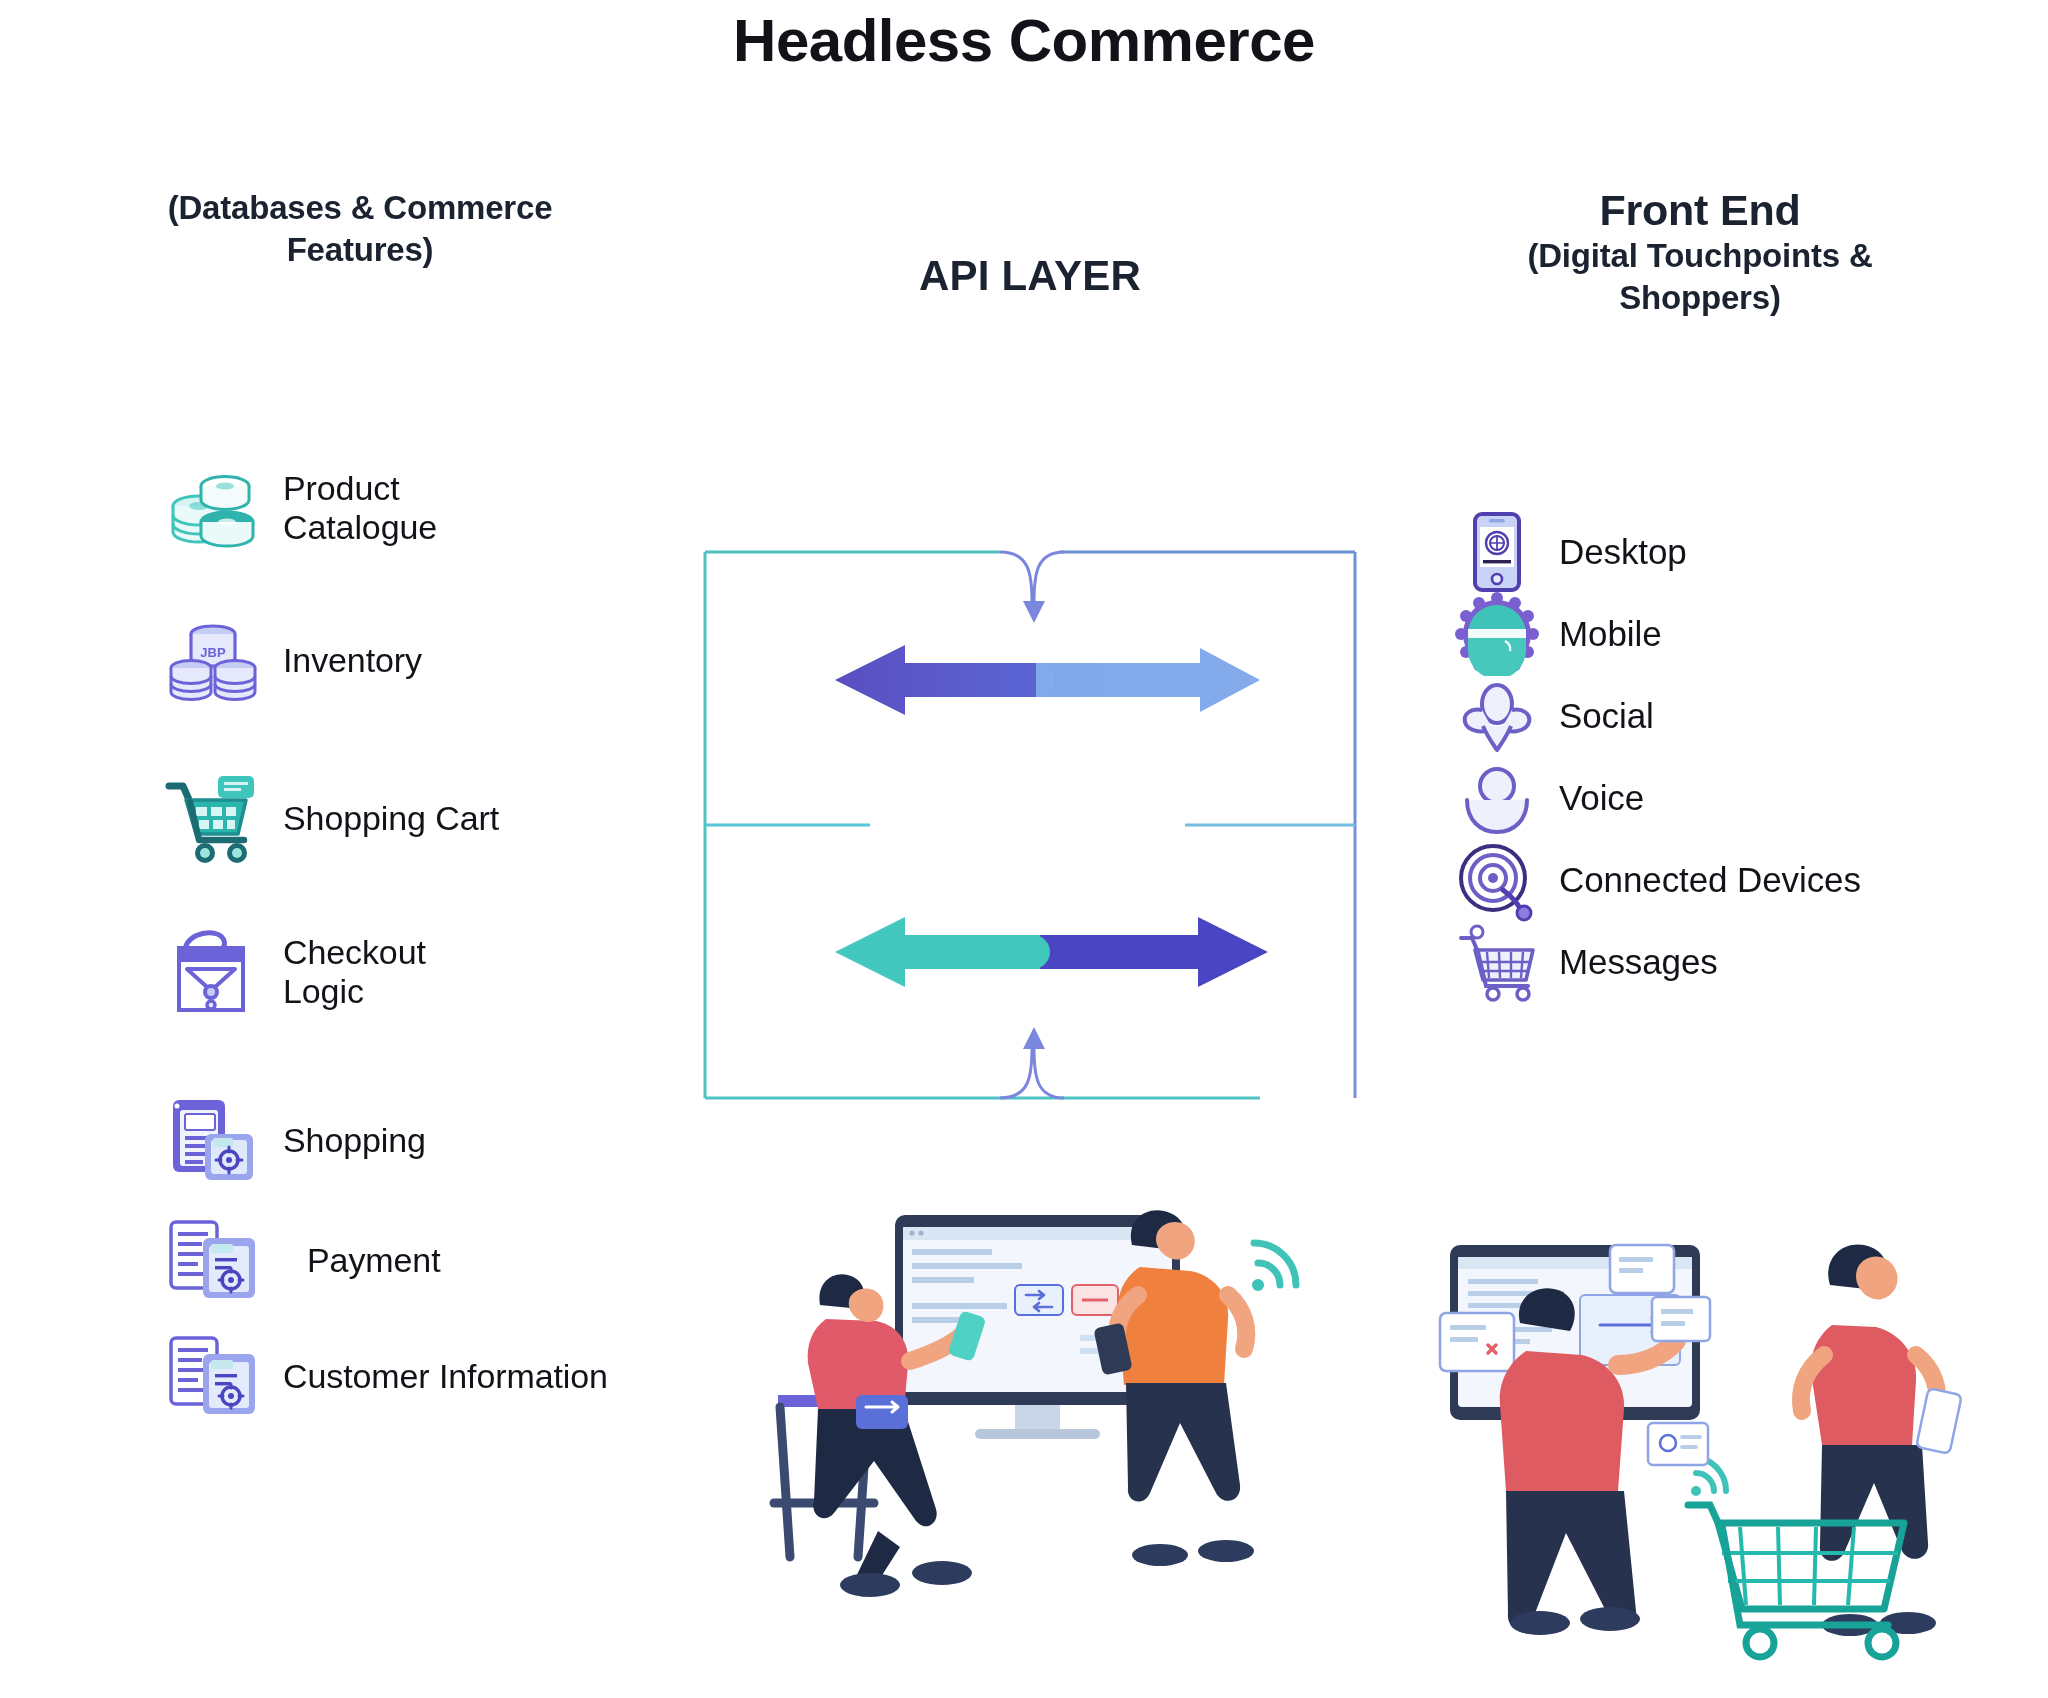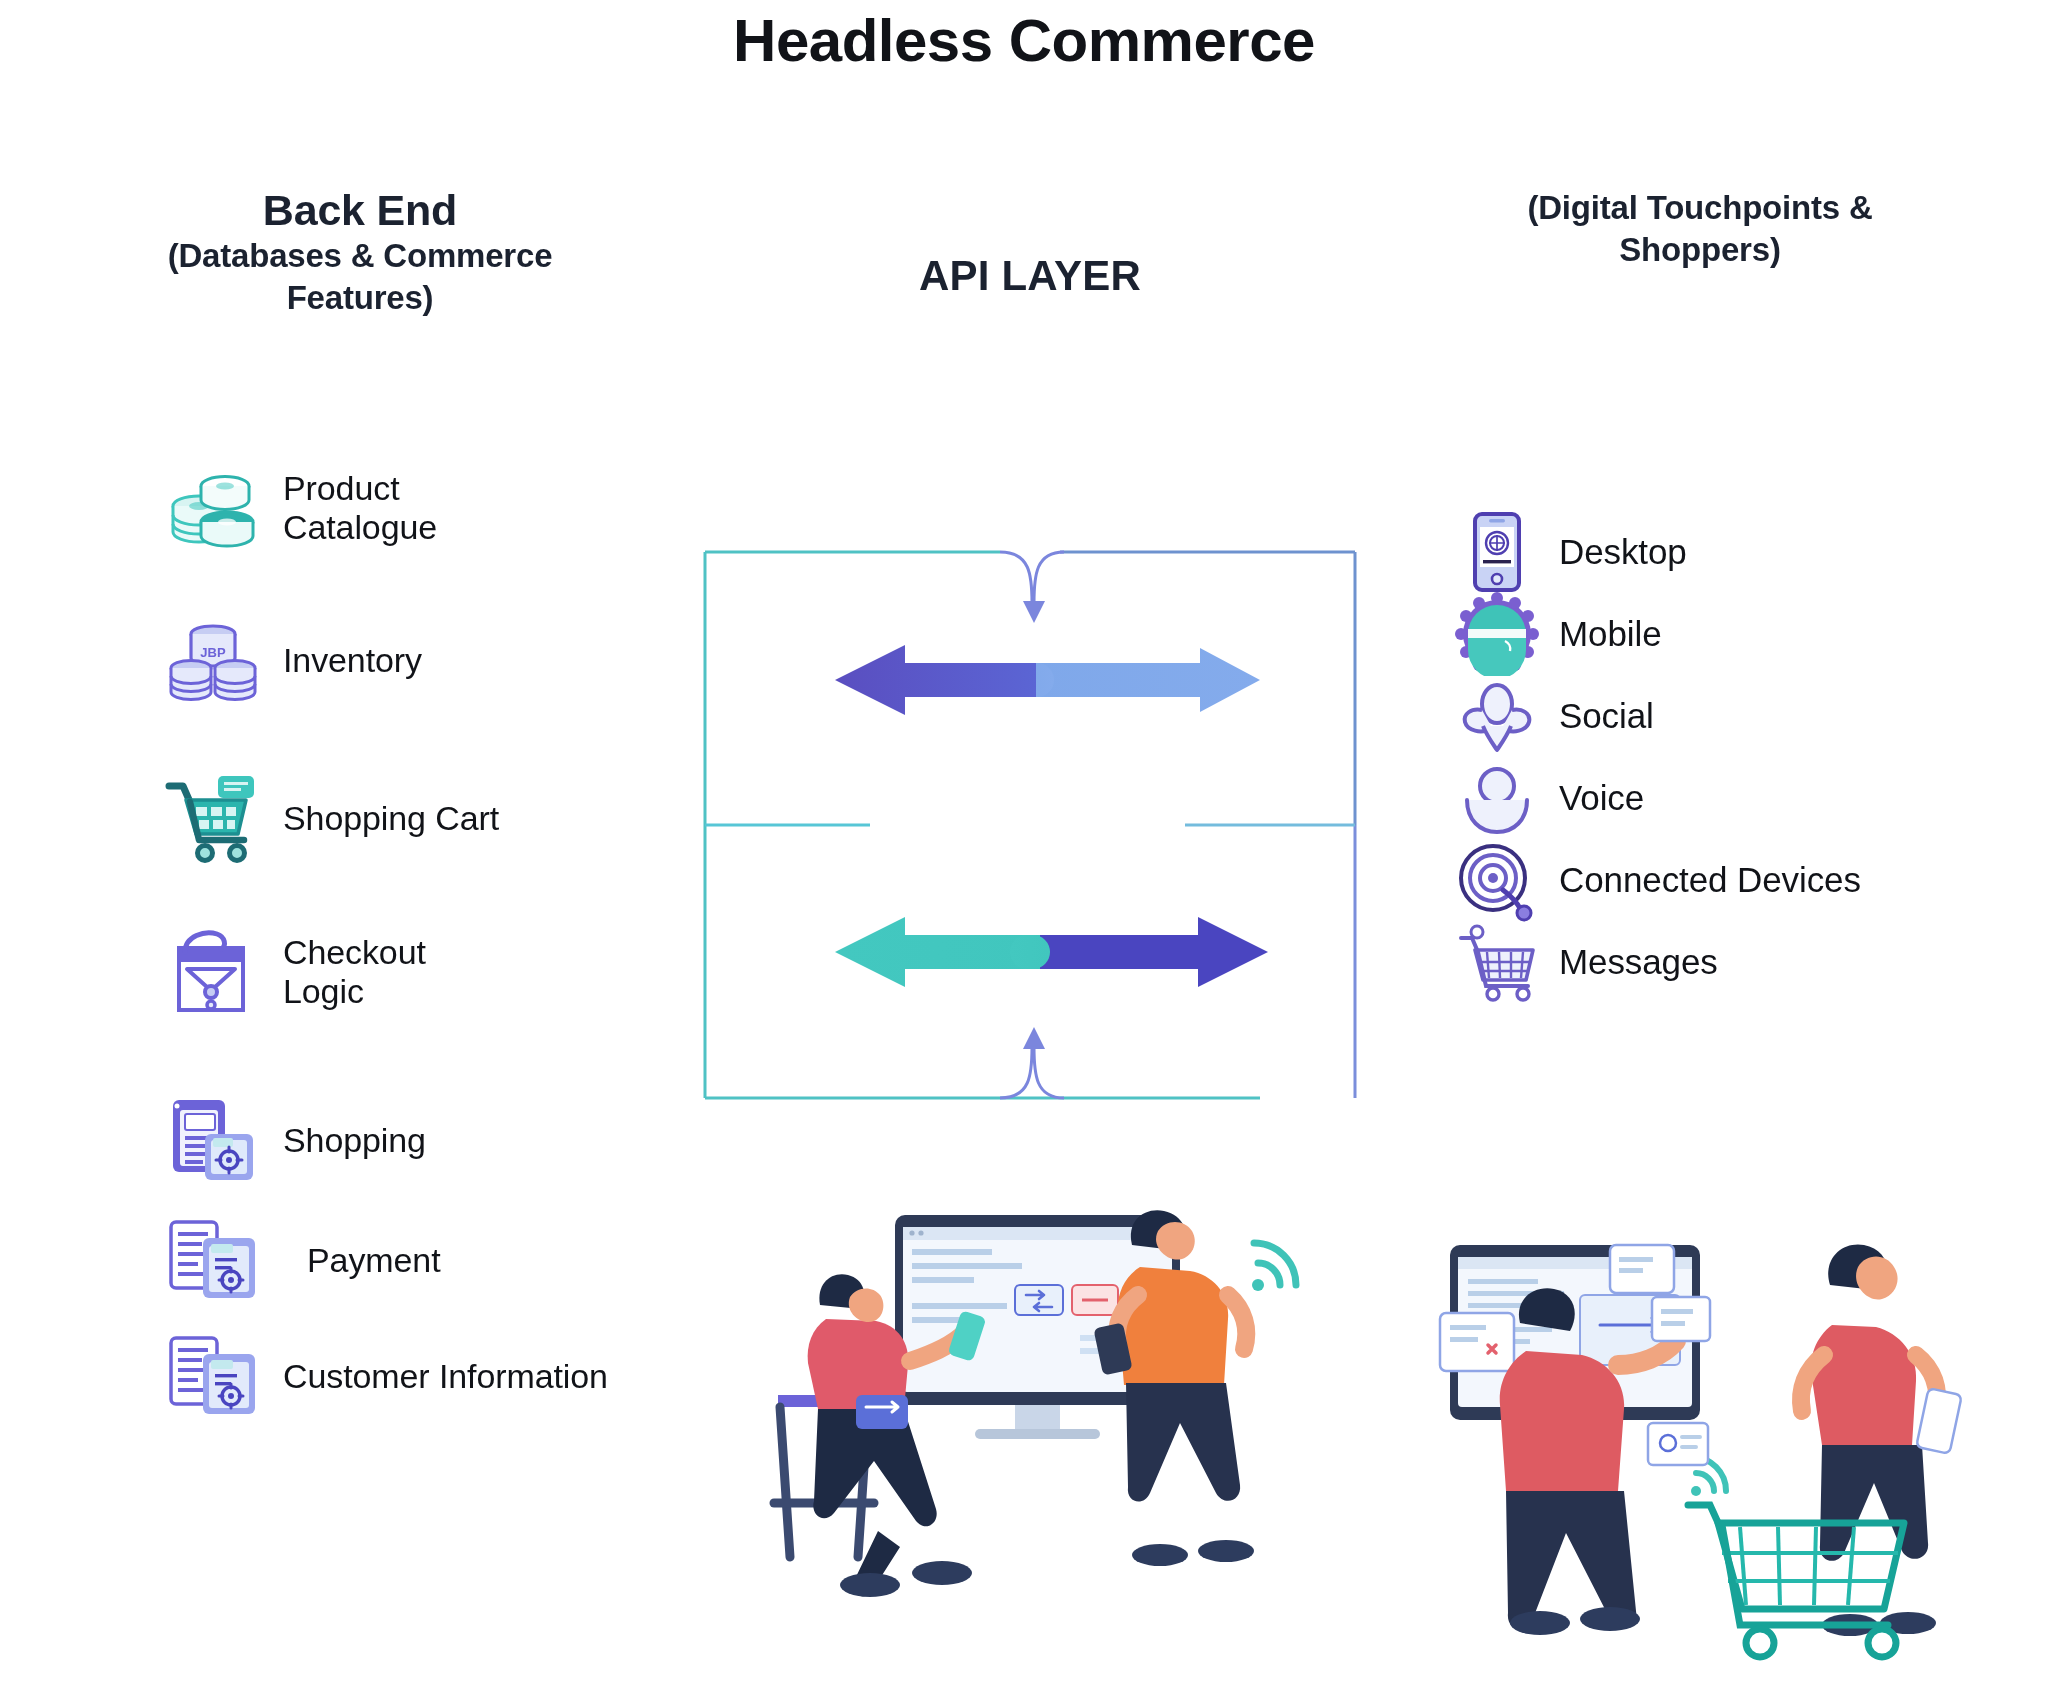--- a/index.html
+++ b/index.html
@@ -117,30 +117,30 @@
   .illus { position: absolute; }
   #illus-center { left: 760px; top: 1185px; width: 560px; height: 420px; }
   #illus-right  { left: 1430px; top: 1205px; width: 600px; height: 460px; }
 </style>
 </head>
 <body>
 
 <div id="main-title">Headless Commerce</div>
 
 <div class="col-head" id="backend-head">
-  <div class="h-main">Back End</div>
   <div class="h-sub">(Databases &amp; Commerce</div>
   <div class="h-sub">Features)</div>
 </div>
 
 <div class="col-head" id="api-head">
   <div class="h-main">API LAYER</div>
 </div>
 
 <div class="col-head" id="frontend-head">
+  <div class="h-main">Front End</div>
   <div class="h-sub">(Digital Touchpoints &amp;</div>
   <div class="h-sub">Shoppers)</div>
 </div>
 
 <div id="backend-list">
 
   <div class="item-row" style="top:0px;">
     <span class="item-icon">
       <svg viewBox="0 0 96 96">
         <ellipse cx="34" cy="46" rx="26" ry="10" fill="#d8f4f2" stroke="#3ec6bd" stroke-width="3"></ellipse>

